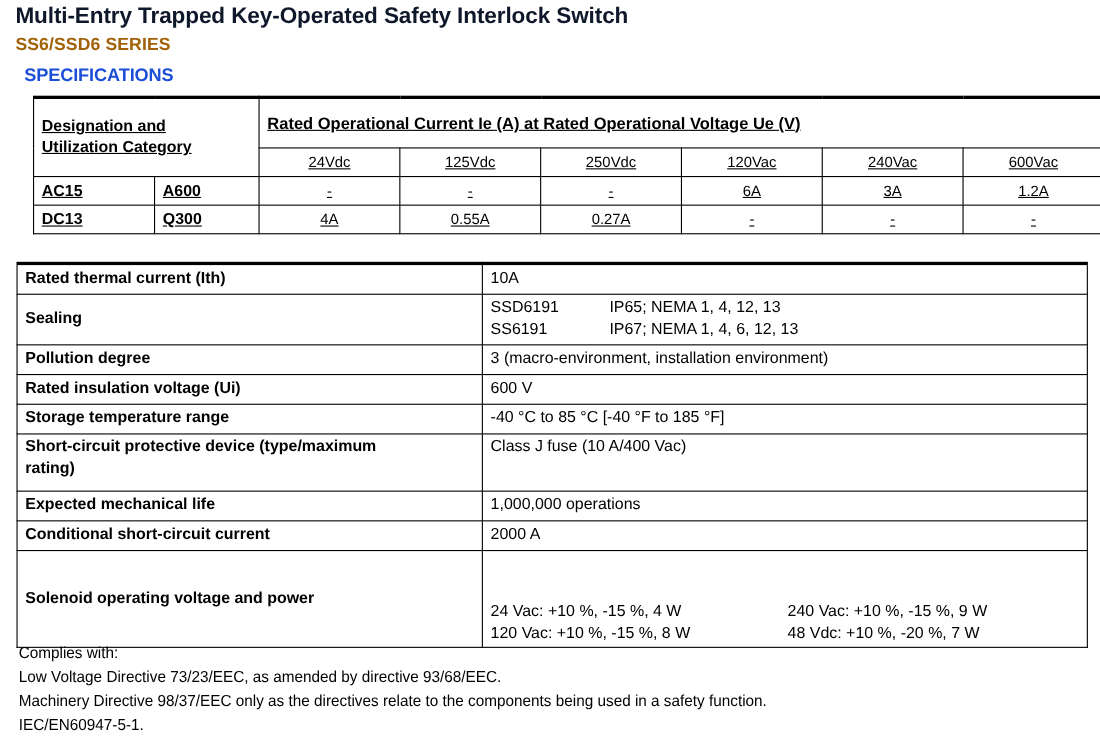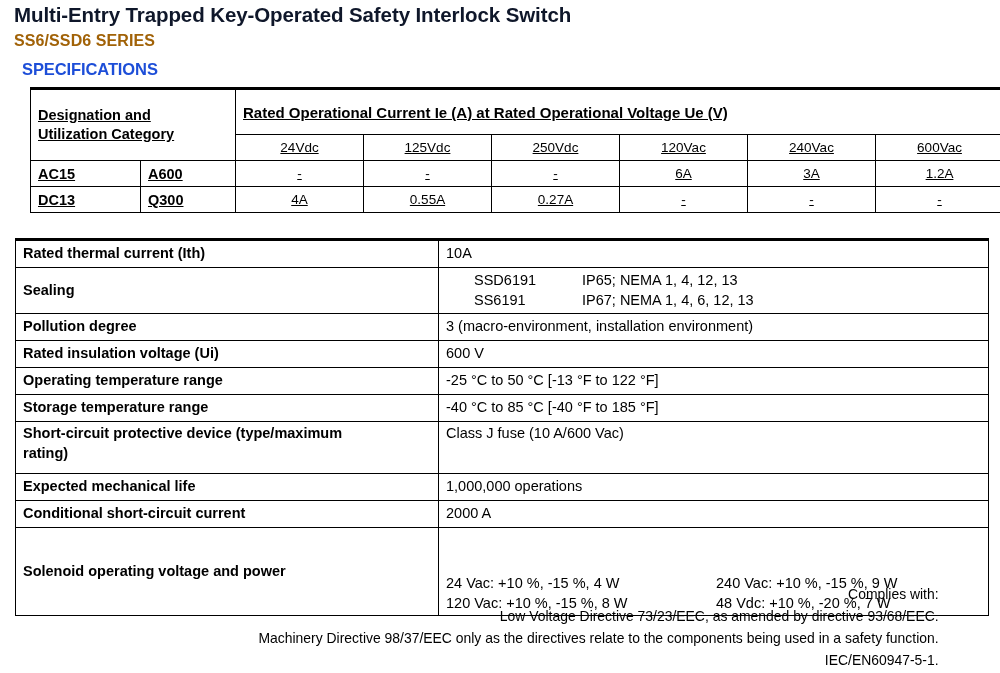--- a/index.html
+++ b/index.html
@@ -135,37 +135,35 @@
   .r-scpd .value { vertical-align: top; padding-top: 3px; }
 
   .sealing-grid {
     display: block;
     white-space: nowrap;
   }
   .sealing-line { display: block; line-height: 19.5px; }
   .sealing-model {
     display: inline-block;
     width: 108px;
-    margin-left: 28px;
   }
 
   .solenoid-wrap { display: block; white-space: nowrap; margin-top: 44px; }
   .solenoid-line { display: block; line-height: 19.5px; }
   .sol-col {
     display: inline-block;
     width: 270px;
   }
 
   
   .notes {
     position: absolute;
     left: 17px;
     top: 583px;
     width: 960px;
-    text-align: right;
   }
   .note-line {
     font-size: 14.5px;
     line-height: 22px;
     color: #000000;
     white-space: nowrap;
     transform: scaleX(0.96);
     transform-origin: left center;
   }
 </style>
@@ -304,34 +302,30 @@
 
       <tr class="r-1line">
         <td class="label">Pollution degree</td>
         <td class="value">3 (macro-environment, installation environment)</td>
       </tr>
       <tr class="r-1line">
         <td class="label">Rated insulation voltage (Ui)</td>
         <td class="value">600 V</td>
       </tr>
       <tr class="r-1line">
-        <td class="label">Operating temperature range</td>
-        <td class="value">-25 °C to 50 °C [-13 °F to 122 °F]</td>
-      </tr>
-      <tr class="r-1line">
         <td class="label">Storage temperature range</td>
         <td class="value">-40 °C to 85 °C [-40 °F to 185 °F]</td>
       </tr>
 
       <tr class="r-scpd">
         <td class="label">
           <div>Short-circuit protective device (type/maximum</div>
           <div>rating)</div>
         </td>
-        <td class="value">Class J fuse (10 A/600 Vac)</td>
+        <td class="value">Class J fuse (10 A/400 Vac)</td>
       </tr>
 
       <tr class="r-1line">
         <td class="label">Expected mechanical life</td>
         <td class="value">1,000,000 operations</td>
       </tr>
       <tr class="r-1line">
         <td class="label">Conditional short-circuit current</td>
         <td class="value">2000 A</td>
       </tr>

